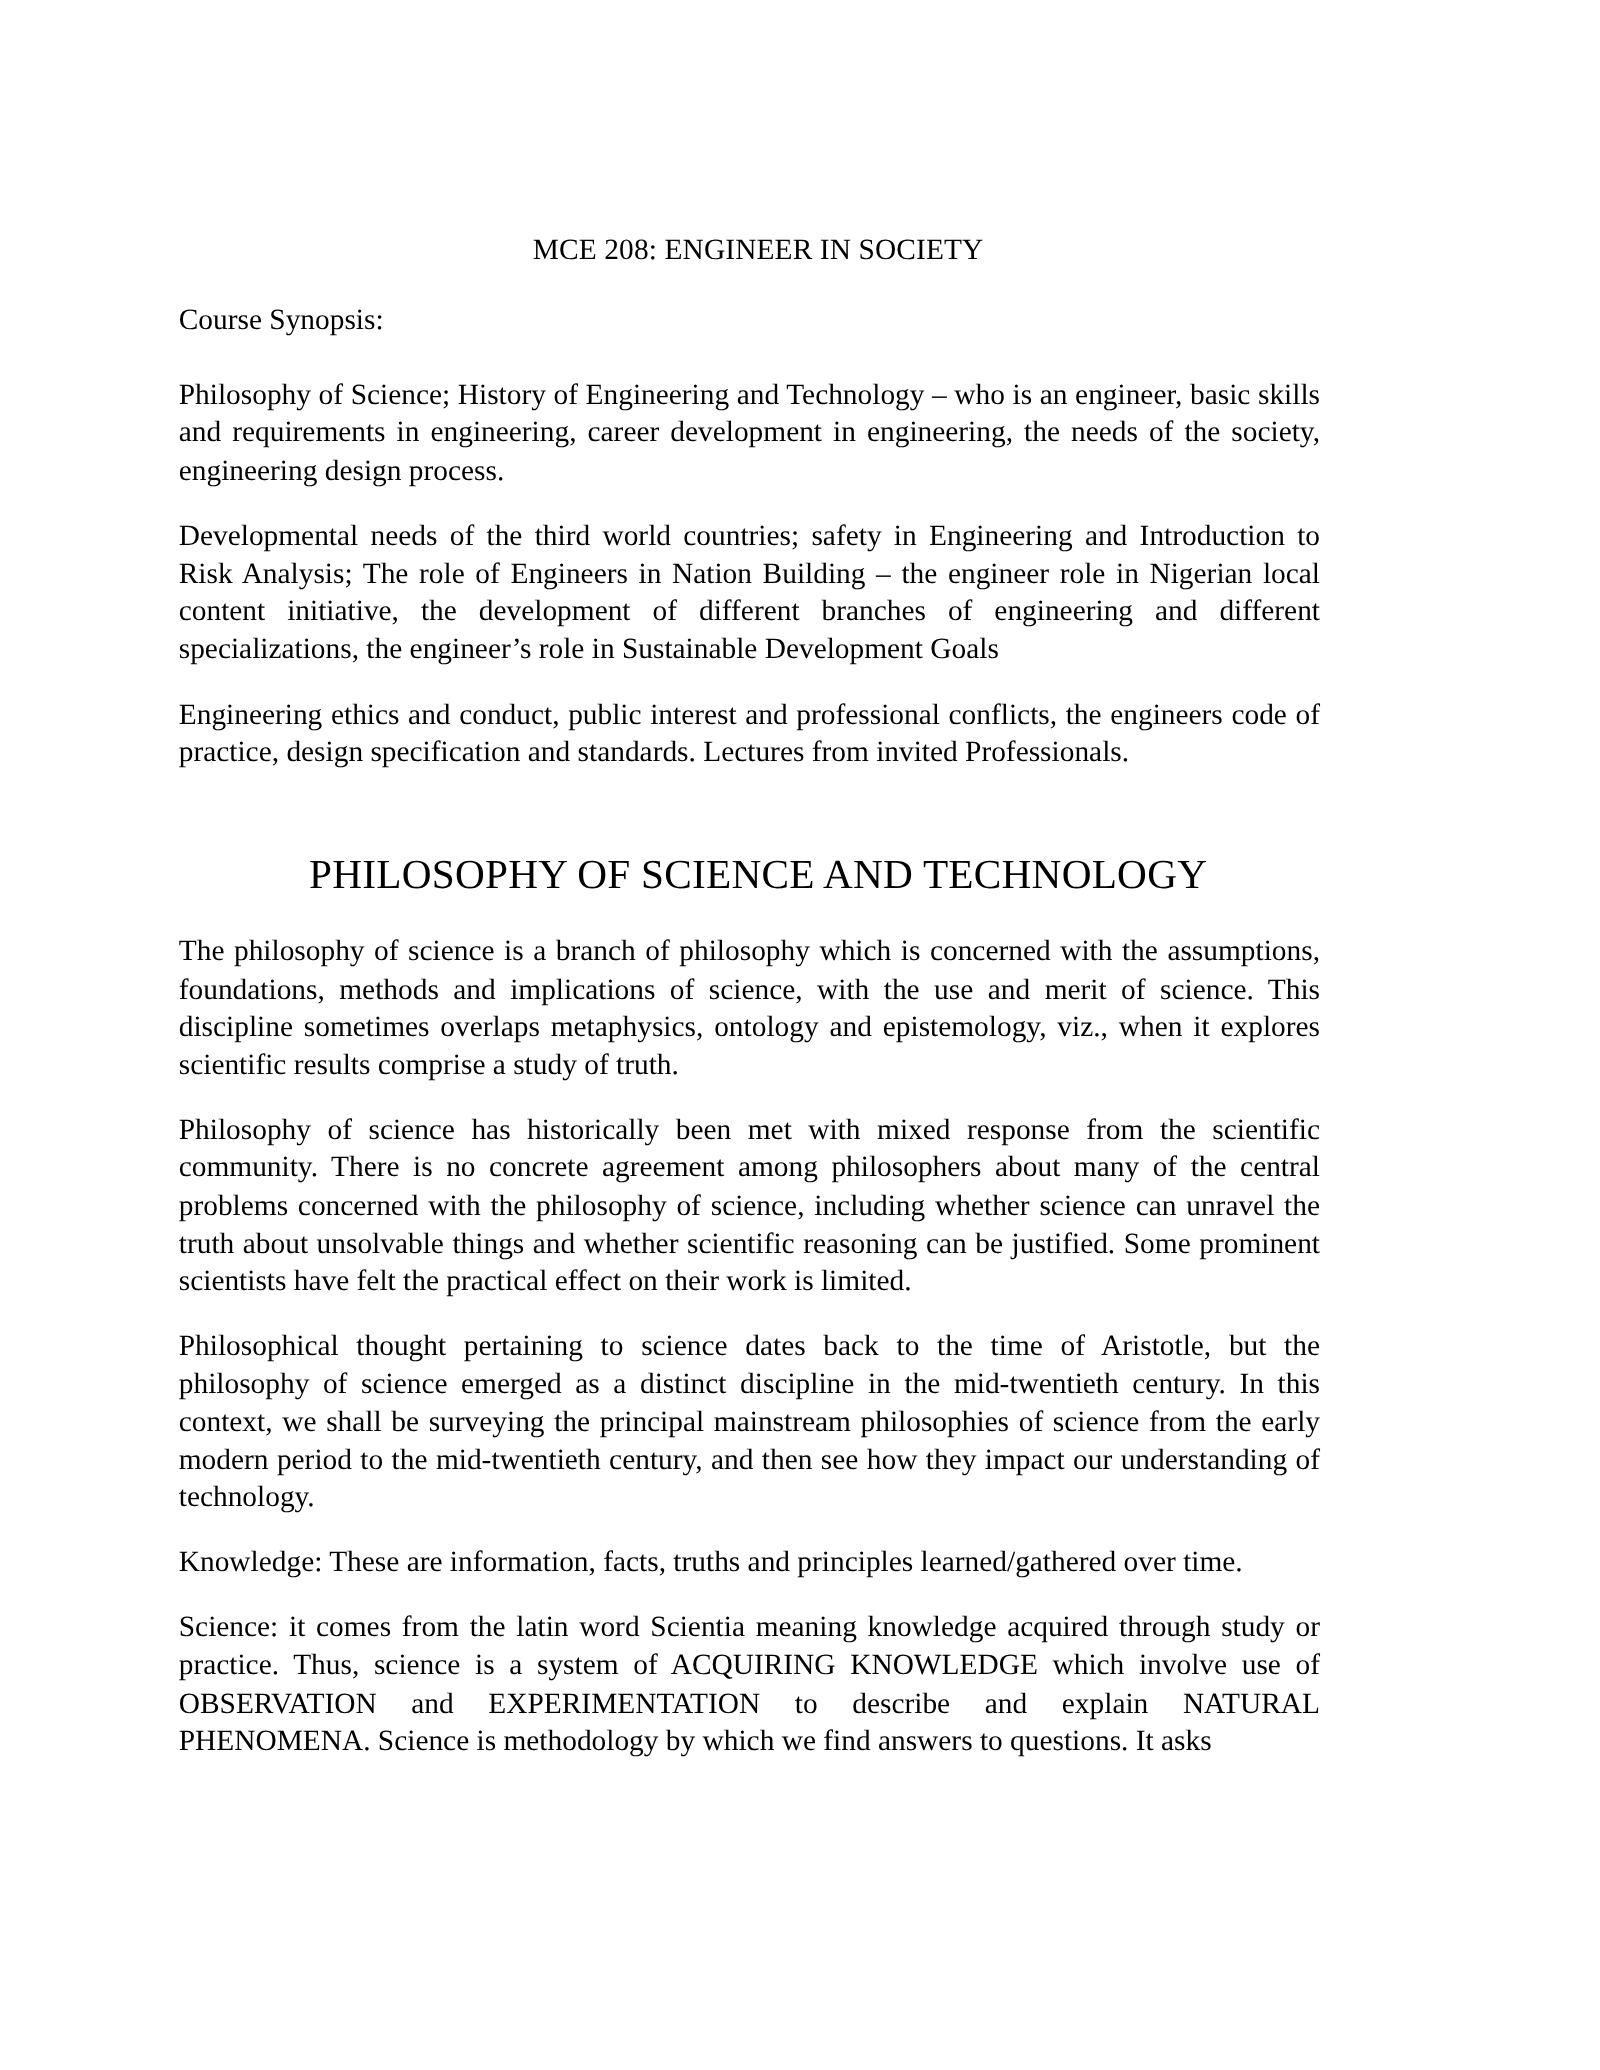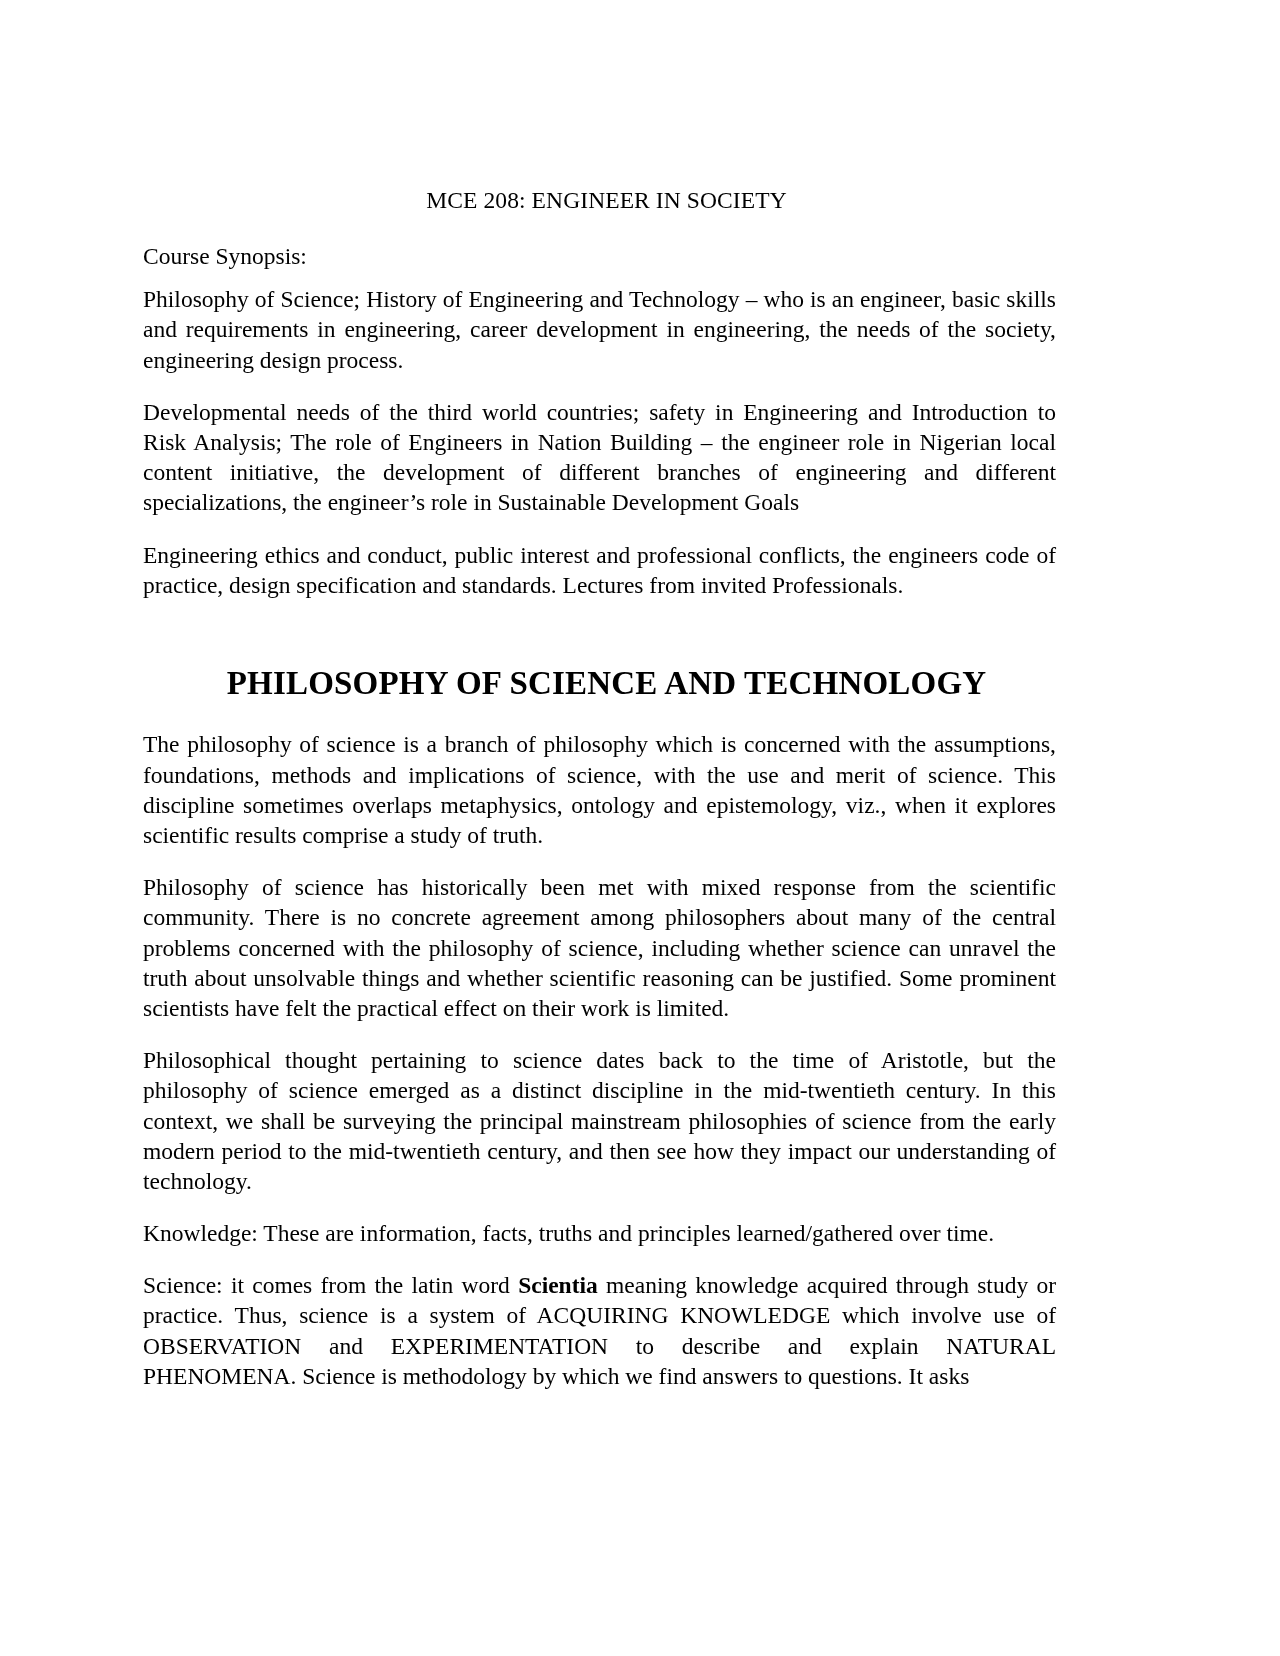--- a/index.html
+++ b/index.html
@@ -28,44 +28,44 @@
   .doc-title {
     text-align: center;
     font-size: 23.5px;
     line-height: 1.22;
     margin: 0 0 26px 0;
     letter-spacing: 0.1px;
   }
   .label-line {
     font-size: 23.5px;
     line-height: 1.30;
-    margin: 0 0 13px 0;
+    margin: 0 0 30px 0;
     text-align: left;
   }
   p.body-par {
     font-size: 23.5px;
     line-height: 1.285;
     margin: 0 14px 22px 0;
     text-align: justify;
     text-justify: inter-word;
     hyphens: none;
   }
   .section-heading {
     text-align: center;
     font-size: 33px;
-    font-weight: bold;
+    font-weight: normal;
     line-height: 1.2;
     margin: 64px 0 26px 0;
     letter-spacing: 0.2px;
   }
   .lead {
     font-weight: normal;
   }
   b.inline-bold {
-    font-weight: bold;
+    font-weight: normal;
   }
 </style>
 </head>
 <body style="background: rgb(255, 255, 255); color: rgb(0, 0, 0);">
 
 <div class="page">
   <div class="content">
 
     <div class="doc-title">MCE 208: ENGINEER IN SOCIETY</div>
 

